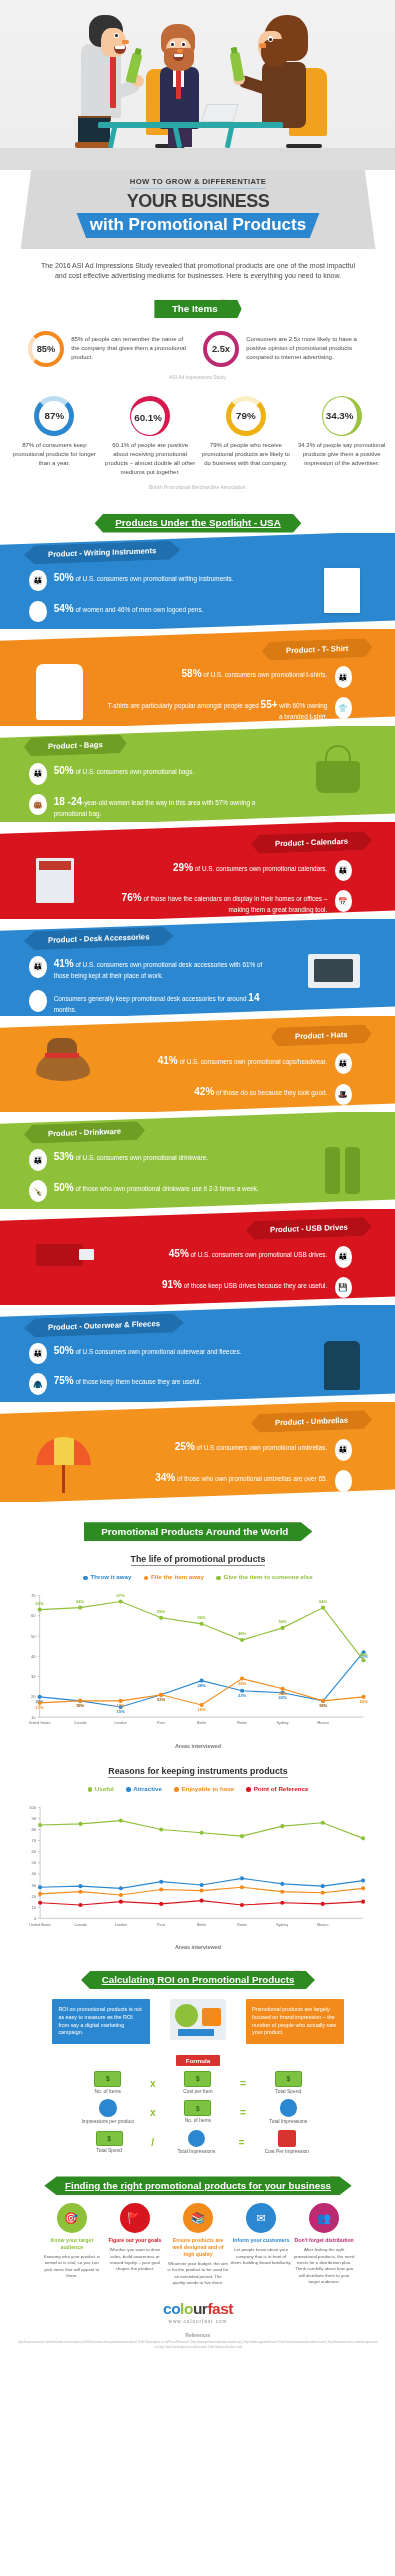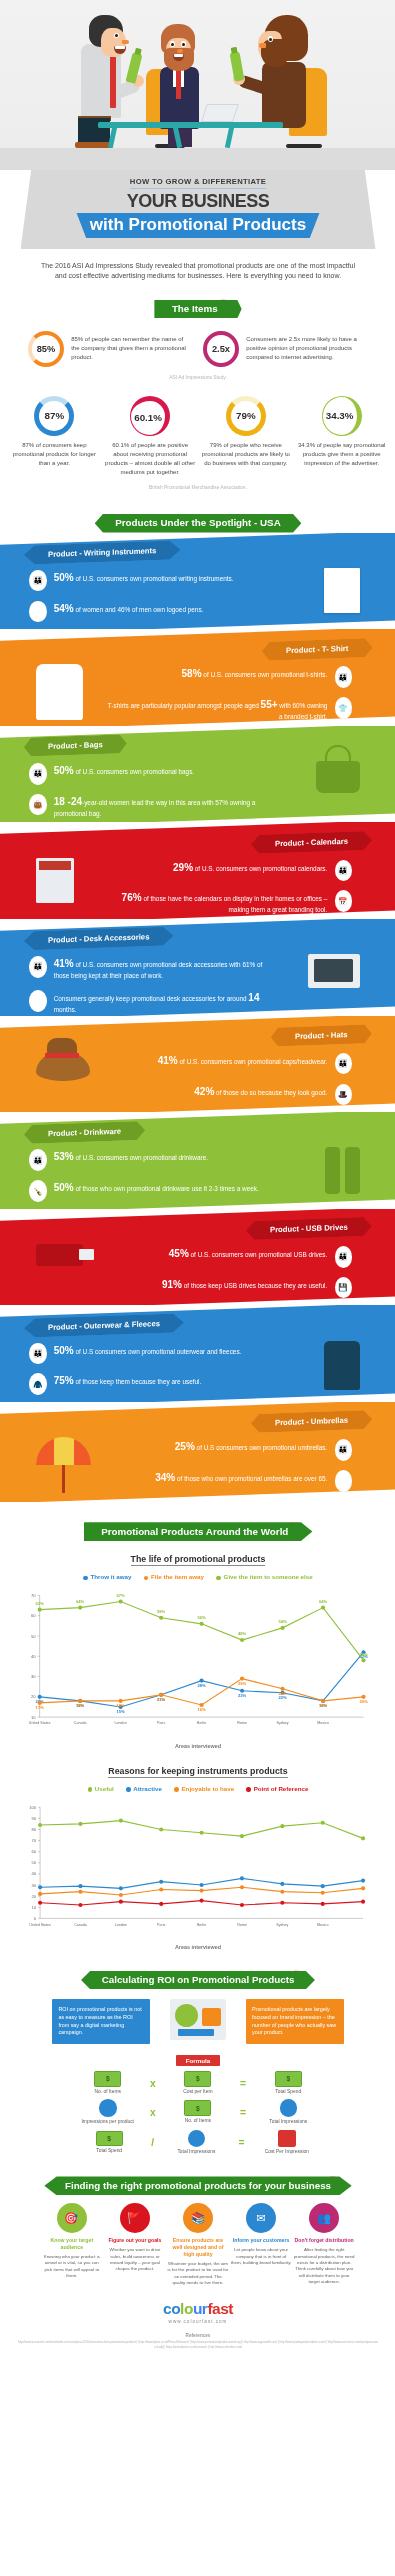--- a/index.html
+++ b/index.html
@@ -103,21 +103,21 @@
     font-size:7px; line-height:1.55; color:#4a4a4a;
   }
 
   
   .banner-wrap{ text-align:center; margin:17.5px 0 3.1px 0; position:relative; }
   .banner{
     display:inline-block; background:#2e8b22; color:#fff; font-weight:bold;
     font-size:9.8px; padding:3.6px 17.5px 4.1px 17.5px; position:relative;
   }
   .banner.arrow-right{ clip-path: polygon(0 0, 95% 0, 100% 50%, 95% 100%, 0 100%); padding-right:24px;}
-  .banner.arrow-both{ clip-path: polygon(4% 0, 96% 0, 100% 50%, 96% 100%, 4% 100%, 0 50%); padding:3.6px 20.6px 4.1px 20.6px;}
+  .banner.arrow-both{ clip-path: polygon(4% 0, 96% 0, 100% 50%, 96% 100%, 4% 100%, 0 50%); padding:3.6px 20.6px 4.1px 20.6px;text-decoration:underline;}
   .flag{
     position:absolute; right:4.1px; top:-5.7px; width:17.5px; height:6.2px;
     background:linear-gradient(90deg,#e8392f 60%,#f5b41c 100%);
     clip-path: polygon(0 40%, 86% 0, 100% 55%, 6% 100%);
   }
 
   
   .stats-2{ display:flex; justify-content:center; gap:10px; margin:12.4px auto 0 auto; width:361px;}
   .stat2{ display:flex; align-items:center; gap:7.2px; width:165px;}
   .ring{ width:36px; height:36px; border-radius:50%; display:flex; align-items:center;
@@ -183,21 +183,21 @@
   
   .find-row{ display:flex; justify-content:center; gap:2.1px; width:381px; margin:8.2px auto 0 auto;}
   .find-col{ width:61px; text-align:center;}
   .find-ic{ width:30px;height:30px;border-radius:50%;margin:0 auto 4.1px auto; display:flex;align-items:center;justify-content:center;}
   .find-t{ font-size:5.2px; font-weight:bold; line-height:1.3; margin-bottom:3.1px;}
   .find-p{ font-size:4.4px; line-height:1.45; color:#5e5e5e;}
 
   
   .footer{ text-align:center; padding:13.4px 0 5.2px 0;}
   .logo{ font-size:15.5px; font-weight:bold; letter-spacing:-0.5px; }
-  .logo .c1{color:#2b87cf;} .logo .c2{color:#8fc03a;} .logo .c3{color:#3b82f6;} .logo .c4{color:#d8332e;}
+  .logo .c1{color:#2b87cf;} .logo .c2{color:#8fc03a;} .logo .c3{color:#404040;} .logo .c4{color:#d8332e;}
   .logo-sub{ font-size:4.6px; color:#8a8a8a; letter-spacing:1px; margin-top:1px;}
   .refs{ width:361px; margin:9.3px auto 0 auto; }
   .refs h5{ text-align:center; font-size:4.6px; color:#9a9a9a; font-weight:bold; margin-bottom:2.1px;}
   .refs p{ font-size:2.8px; color:#b0b0b0; line-height:1.7; word-break:break-all; text-align:center;}
 </style>
 </head>
 <body>
 
 <div class="page">
 

